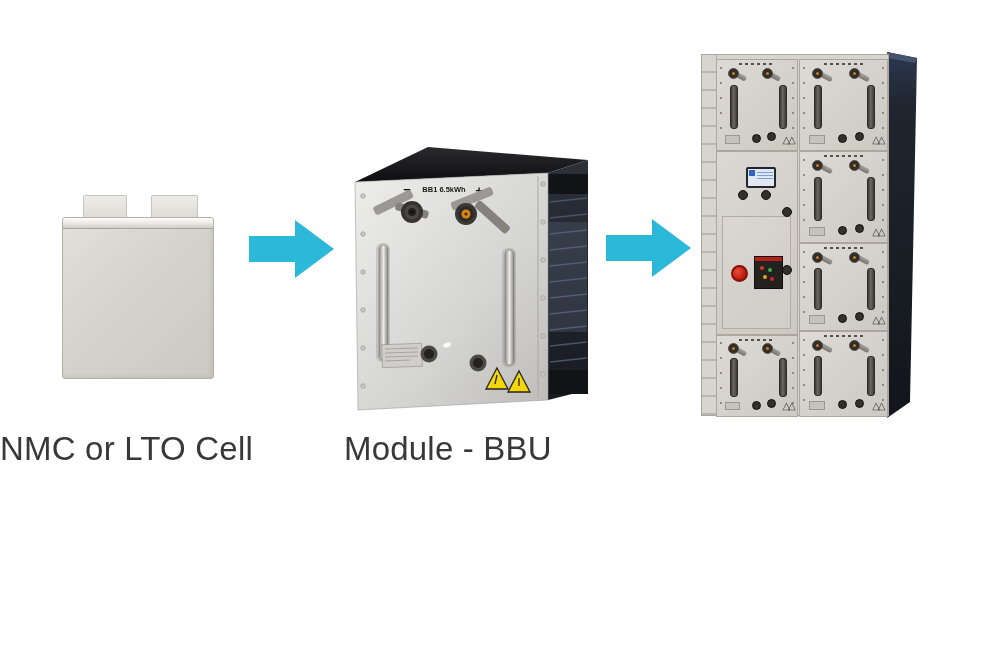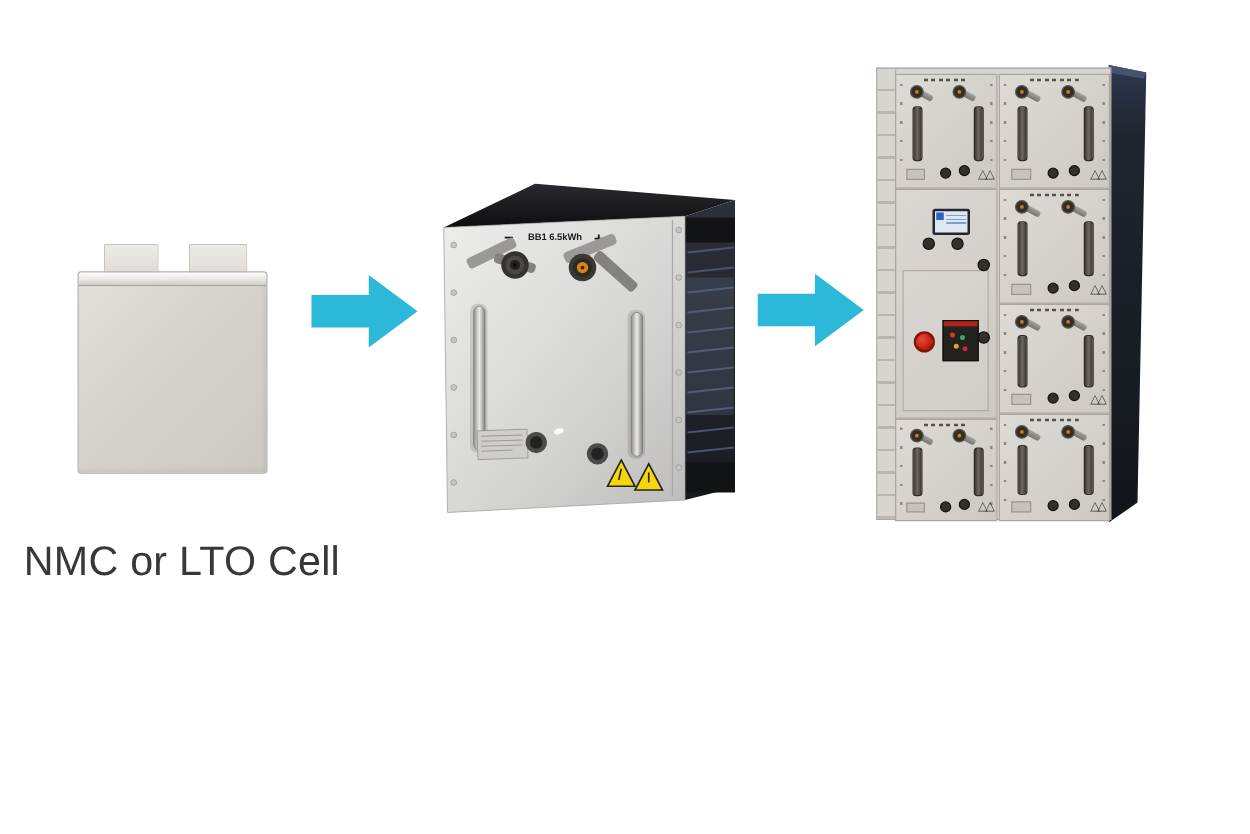--- a/index.html
+++ b/index.html
@@ -1,19 +1,19 @@
 <!DOCTYPE html>
 <html style="--accent: #2bb8d9;"><head>
 <meta charset="utf-8">
 <style>
   html,body{margin:0;padding:0;background:#fff;}
   .canvas{position:relative;width:1000px;height:667px;background:#fff;overflow:hidden;
           font-family:"Liberation Sans",sans-serif;}
   
-  .stage-label{position:absolute;top:430px;width:272px;height:40px;text-align:right;
+  .stage-label{position:absolute;top:430px;width:272px;height:40px;text-align:left;
                font-size:33px;color:#383838;letter-spacing:.2px;white-space:nowrap;}
   .lbl-cell{left:0;} .lbl-module{left:344px;} .lbl-rack{left:697px;}
   
   .arrow{position:absolute;width:86px;height:58px;}
   .arrow polygon{fill:var(--accent,#2bb8d9);}
   .arrow1{left:249px;top:220px;} .arrow2{left:606px;top:219px;}
   
   .cell{position:absolute;left:62px;top:195px;width:156px;height:186px;}
   .cell-tab{position:absolute;top:0;height:27px;background:linear-gradient(180deg,#edebe7,#dcd9d3);
             border:1px solid #c6c3bd;border-bottom:none;border-radius:2px 2px 0 0;}
@@ -358,13 +358,14 @@
         <div class="ctrl-knob ck2"></div>
         <div class="ctrl-knob ck3"></div>
         <div class="ctrl-knob ck4"></div>
         <div class="ctrl-estop"></div>
         <div class="ctrl-breaker"></div>
       </div>
       </div>
   </div>
 
   <div class="stage-label lbl-cell">NMC or LTO Cell</div>
+  <div class="stage-label lbl-module">Module - BBU</div>
 </div>
 
 </body></html>

